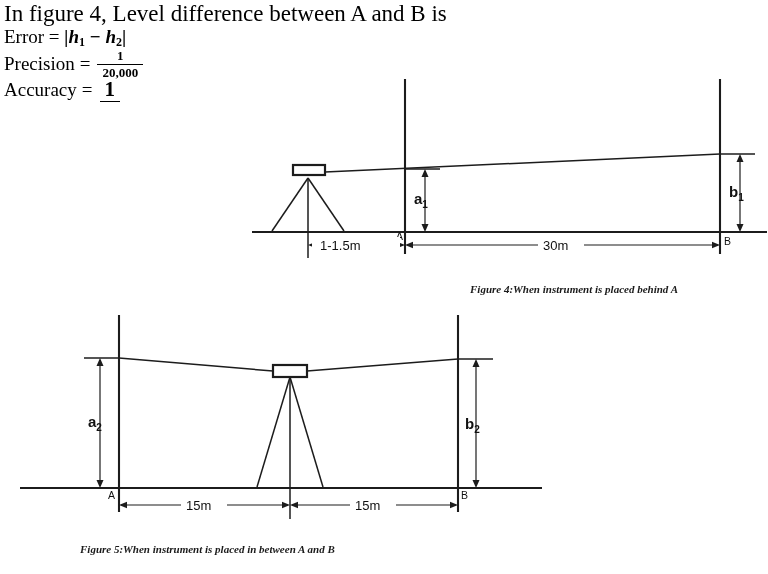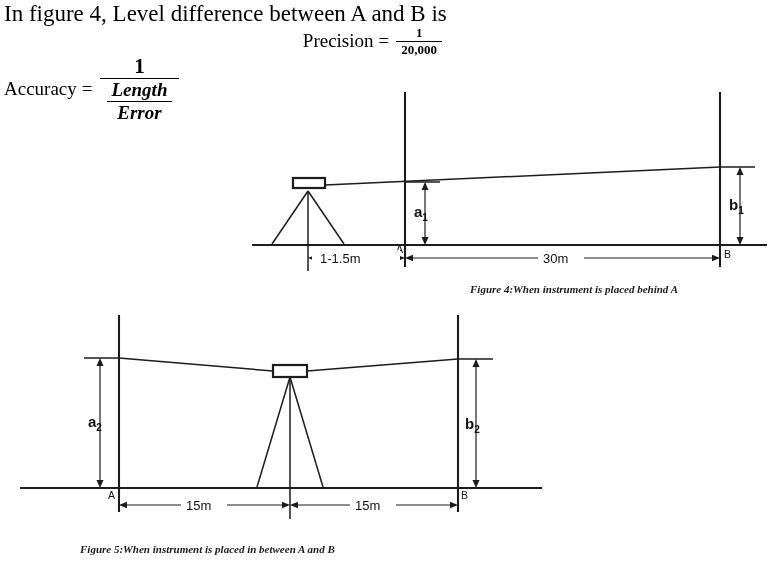--- a/index.html
+++ b/index.html
@@ -62,21 +62,21 @@
     padding: 0 5px 1px 5px;
   }
   .frac .den {
     display: block;
     padding: 1px 5px 0 5px;
   }
   .fsmall { font-size: 13px; font-weight: bold; }
   .flarge { font-size: 19px; font-weight: bold; font-style: italic; }
   .fnum-big { font-size: 21px; font-weight: bold; font-style: normal; }
 
-  .row-prec { display: flex; align-items: center; margin-top: 1px; justify-content: flex-end; }
+  .row-prec { display: flex; align-items: center; margin-top: 1px; }
   .row-acc  { display: flex; align-items: center; margin-top: -1px; }
   .lbl { font-size: 19px; }
 
   
   .fig-wrap { position: absolute; }
   .caption {
     position: absolute;
     font-family: "Liberation Serif", serif;
     font-style: italic;
     font-weight: bold;
@@ -111,47 +111,48 @@
 </head>
 <body>
 
 <div id="text-block">
 
   <div class="txt-line">In figure 4, Level difference between A and B is</div>
 
 
 
 
+  <div class="mathline">
+    <span class="up">Error</span>
+    <span class="up">=</span>
+    <span class="mi">|h</span><sub class="sb">1</sub>
+    <span class="mr">−</span>
+    <span class="mi">h</span><sub class="sb">2</sub><span class="mr bar">|</span>
+  </div>
 
   <div class="row-prec">
     <span class="lbl">Precision</span>
     <span class="lbl" style="margin:0 5px;">=</span>
     <span class="frac">
       <span class="num fsmall">1</span>
       <span class="den fsmall">20,000</span>
     </span>
   </div>
 
   <div class="row-acc">
     <span class="lbl">Accuracy</span>
     <span class="lbl" style="margin:0 5px;">=</span>
     <span class="frac">
       <span class="num fnum-big">1</span>
-      <span class="den">
-        <span class="frac">
-          <span class="num flarge">Length</span>
-          <span class="den flarge">Error</span>
-        </span>
-      </span>
     </span>
   </div>
 
 </div>
 
-<div class="fig-wrap" style="left:250px; top:86px; width:518px; height:185px;">
+<div class="fig-wrap" style="left:250px; top:73px; width:518px; height:185px;">
   <svg width="518" height="185" viewBox="0 0 518 185">
 
     <line class="lnT" x1="2" y1="159" x2="517" y2="159"></line>
 
     <line class="lnT" x1="155" y1="6" x2="155" y2="181"></line>
 
     <line class="lnT" x1="470" y1="6" x2="470" y2="181"></line>
 
     <line class="lnM" x1="58" y1="105" x2="22" y2="158"></line>
     <line class="lnM" x1="58" y1="105" x2="94" y2="158"></line>

